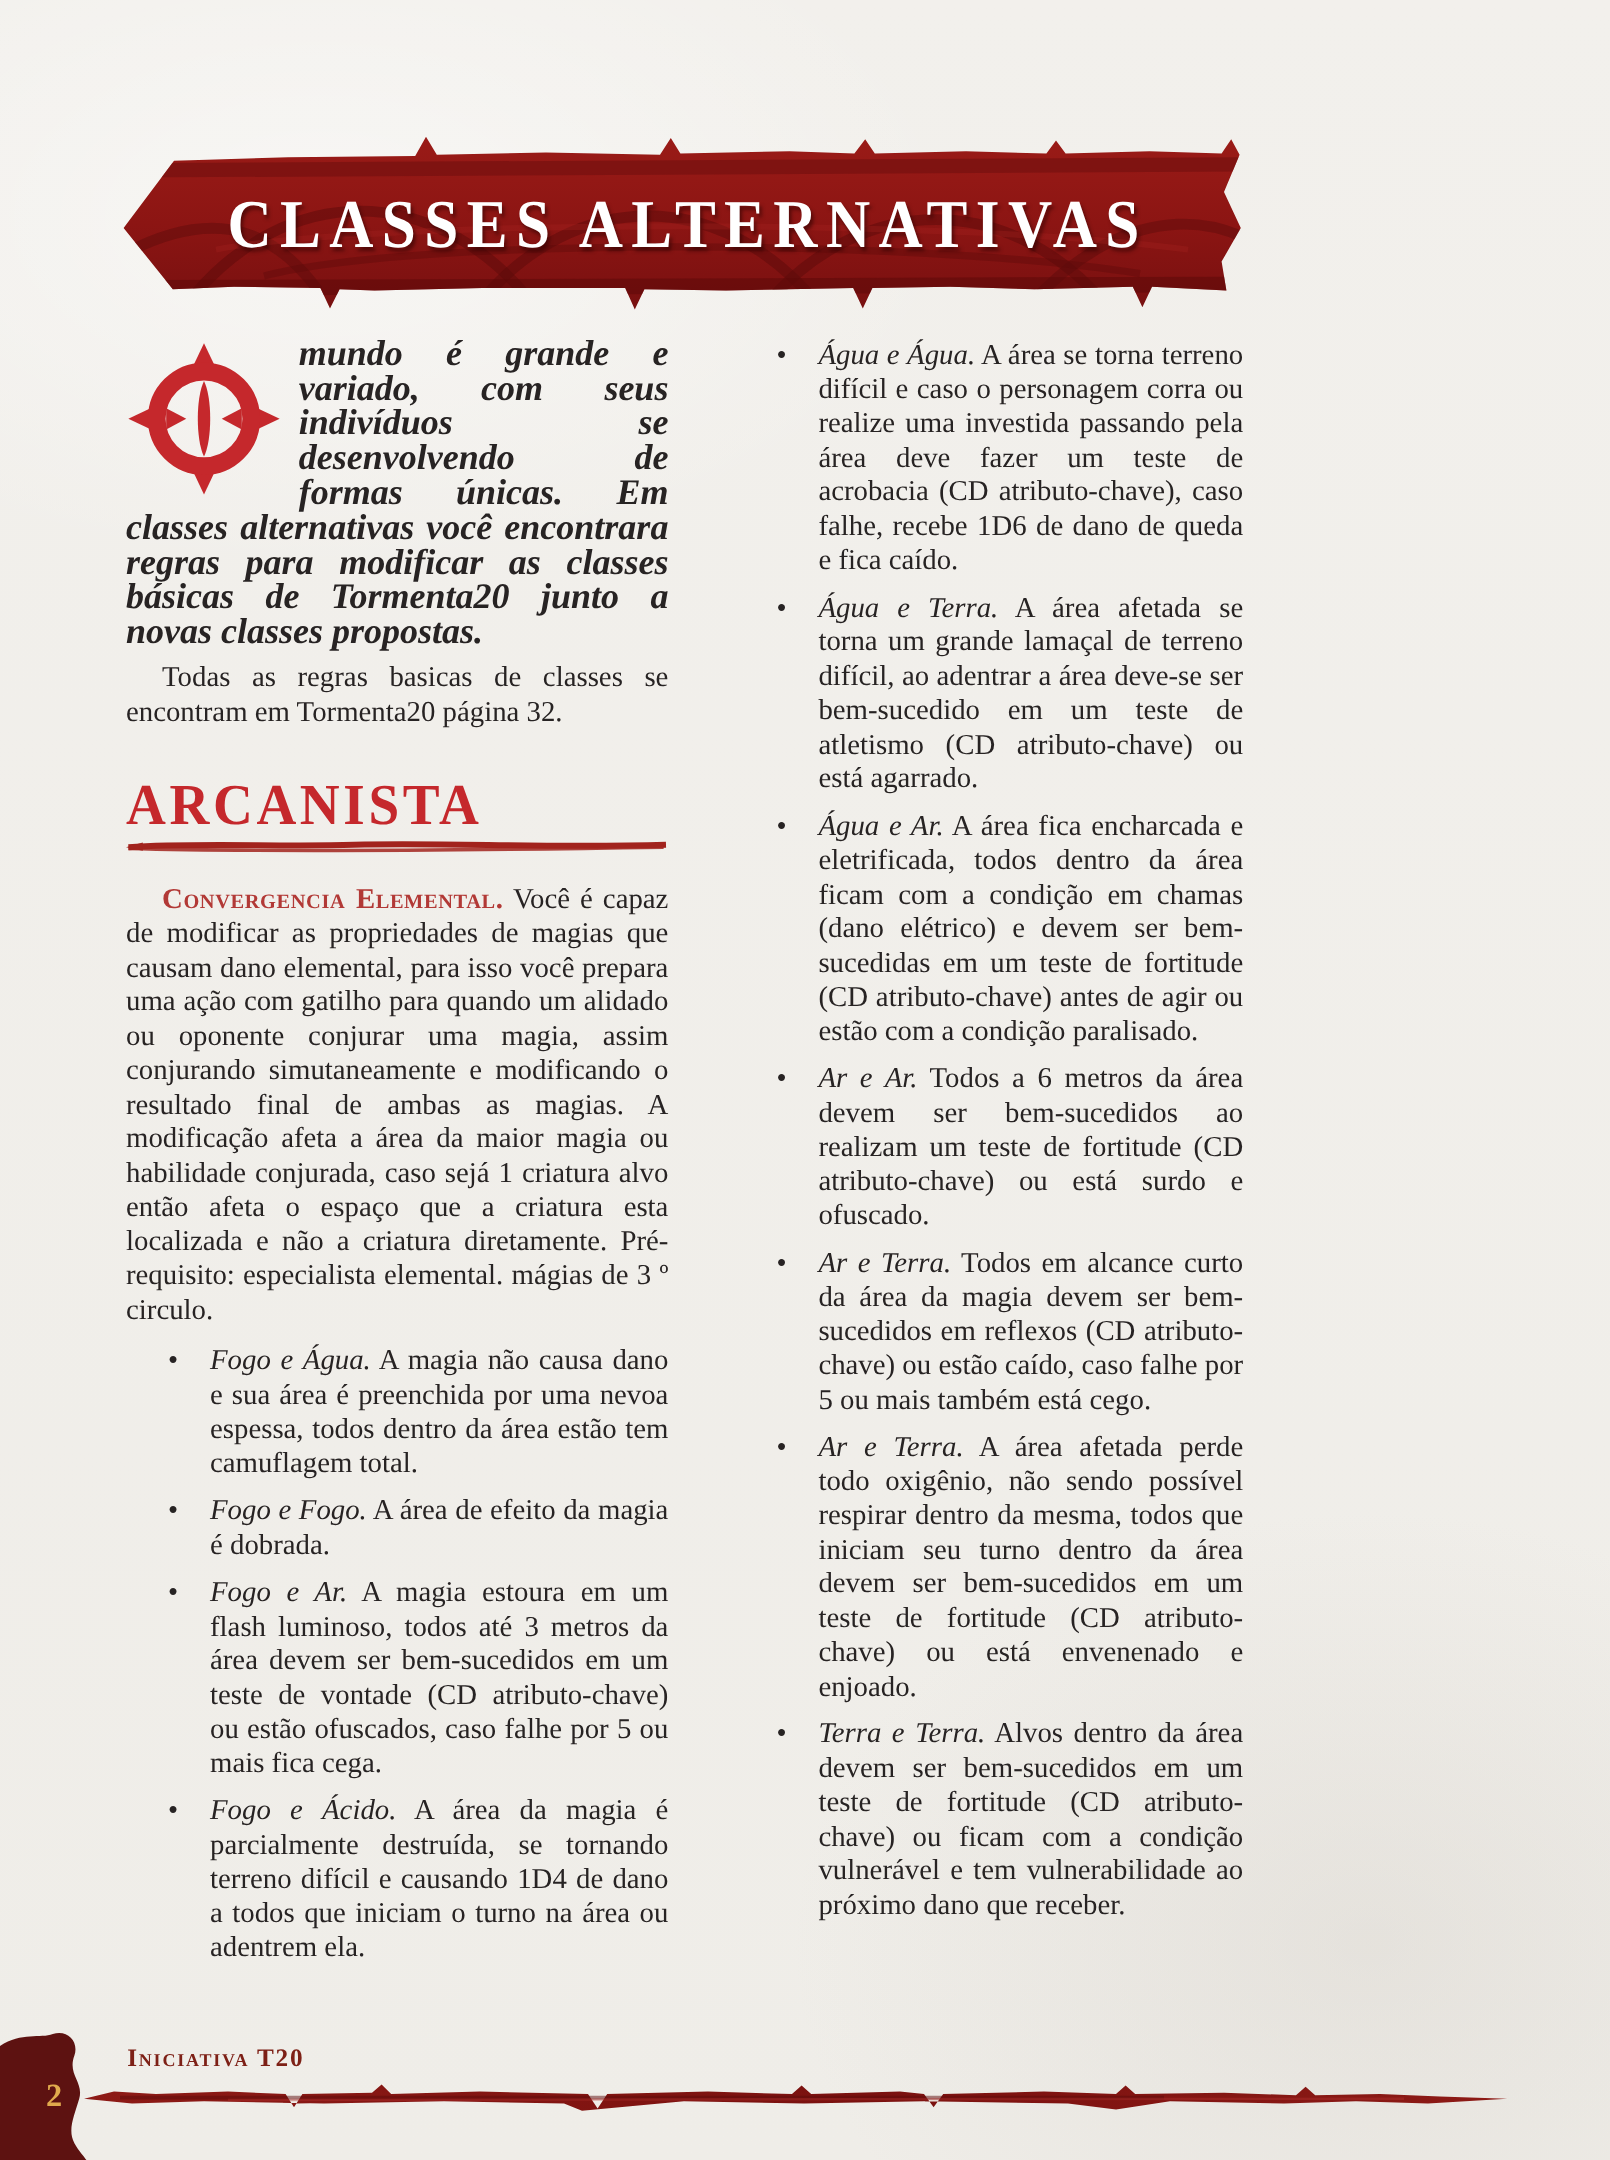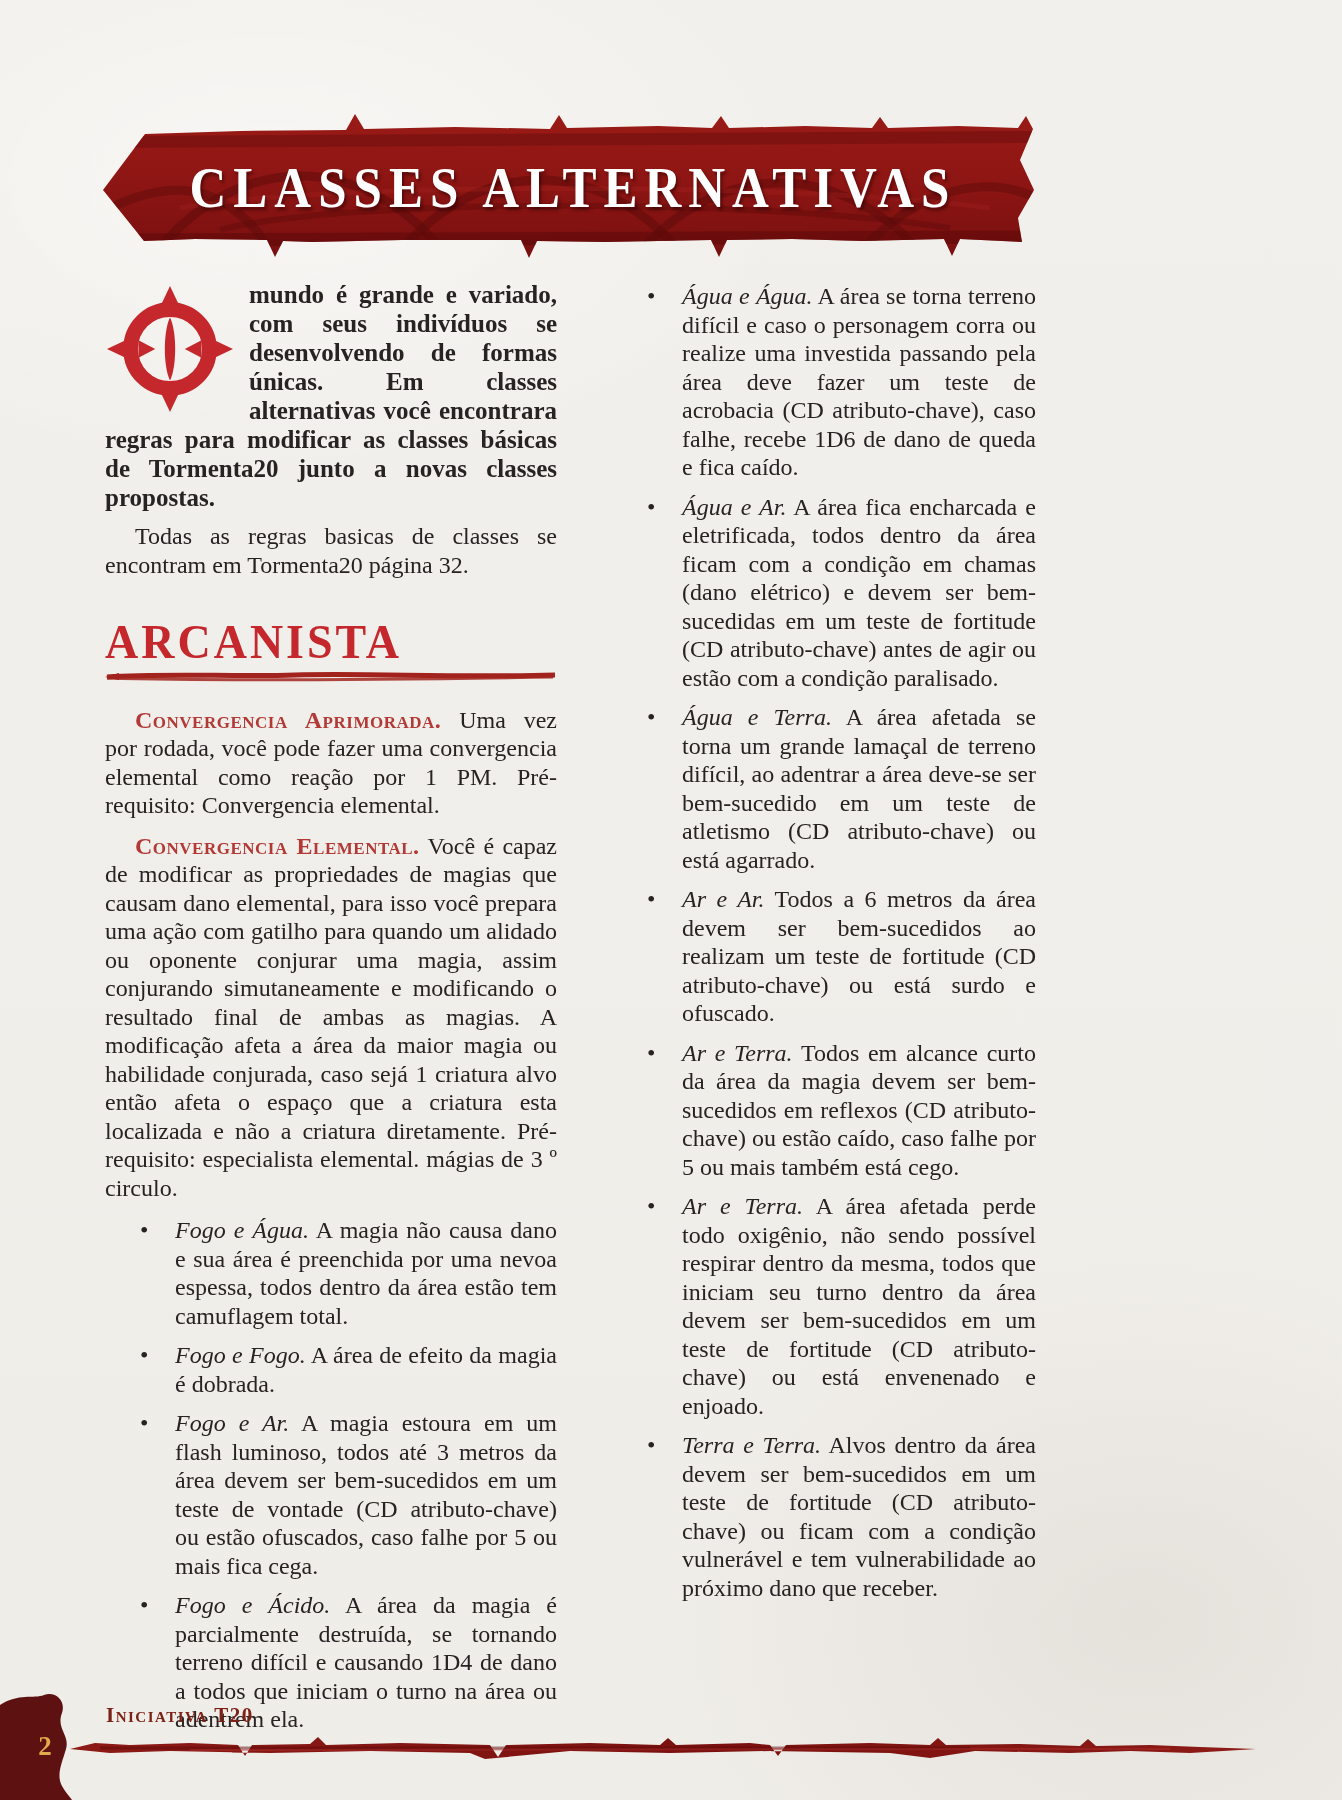--- a/index.html
+++ b/index.html
@@ -29,21 +29,21 @@
 
   
   .col { position:absolute; top:280px; font-size:24px; line-height:28.5px; text-align:justify; }
   .col-left  { left:105px; width:452px; }
   .col-right { left:612px; width:424px; top:282px; }
 
   p { margin-bottom:10px; }
   .indent { text-indent:30px; }
 
   .dropcap-eye { float:left; width:130px; height:130px; margin:4px 14px 2px 0; }
-  .lead-bold { font-weight:700; font-size:25px; line-height:29px; }
+  .lead-bold { font-weight:700; font-size:30px; line-height:29px;font-style:italic; }
 
   .section-heading {
     margin-top:40px; color:#c5282c; font-size:46px; line-height:48px;
     font-weight:700; letter-spacing:3px; transform:scaleY(1.05);
     transform-origin:left bottom; font-variant:small-caps; text-transform:uppercase;
   }
   .heading-rule { width:452px; height:14px; margin:2px 0 16px; }
 
   .power { margin-bottom:12px; }
   .power-name { font-variant:small-caps; font-weight:700; color:#b23936; letter-spacing:.5px; }
@@ -118,24 +118,20 @@
 
     <h2 class="section-heading">Arcanista</h2>
     <svg class="heading-rule" viewBox="0 0 452 14" aria-hidden="true">
       <path d="M2,8 C60,4 130,8 190,6 C270,4 350,9 450,6" stroke="#a2231d" stroke-width="5" fill="none"></path>
       <path d="M2,9 C110,12 320,10 448,8" stroke="#a2231d" stroke-width="3" fill="none" opacity="0.85"></path>
       <polygon points="0,8 14,4 14,11" fill="#a2231d"></polygon>
     </svg>
 
 
     <p class="indent power">
-      <span class="power-name">Convergencia Aprimorada.</span>
-      <span>Uma vez por rodada, você pode fazer uma convergencia elemental como reação por 1 PM. Pré-requisito: Convergencia elemental.</span>
-    </p>
-    <p class="indent power">
       <span class="power-name">Convergencia Elemental.</span>
       <span>Você é capaz de modificar as propriedades de magias que causam dano elemental, para isso você prepara uma ação com gatilho para quando um alidado ou oponente conjurar uma magia, assim conjurando simutaneamente e modificando o resultado final de ambas as magias. A modificação afeta a área da maior magia ou habilidade conjurada, caso sejá 1 criatura alvo então afeta o espaço que a criatura esta localizada e não a criatura diretamente. Pré-requisito: especialista elemental. mágias de 3 º circulo.</span>
     </p>
 
     <ul class="combo-list">
 
         <li class="combo-item">
           <span class="combo-name">Fogo e Água.</span>
           <span class="combo-text">A magia não causa dano e sua área é preenchida por uma nevoa espessa, todos dentro da área estão tem camuflagem total.</span>
         </li>
@@ -160,27 +156,27 @@
   <section class="col col-right">
     <ul class="combo-list" style="margin-top:0;">
 
 
         <li class="combo-item">
           <span class="combo-name">Água e Água.</span>
           <span class="combo-text">A área se torna terreno difícil e caso o personagem corra ou realize uma investida passando pela área deve fazer um teste de acrobacia (CD atributo-chave), caso falhe, recebe 1D6 de dano de queda e fica caído.</span>
         </li>
 
         <li class="combo-item">
+          <span class="combo-name">Água e Terra.</span>
+          <span class="combo-text">A área afetada se torna um grande lamaçal de terreno difícil, ao adentrar a área deve-se ser bem-sucedido em um teste de atletismo (CD atributo-chave) ou está agarrado.</span>
+        </li>
+
+        <li class="combo-item">
           <span class="combo-name">Água e Ar.</span>
           <span class="combo-text">A área fica encharcada e eletrificada, todos dentro da área ficam com a condição em chamas (dano elétrico) e devem ser bem-sucedidas em um teste de fortitude (CD atributo-chave) antes de agir ou estão com a condição paralisado.</span>
-        </li>
-
-        <li class="combo-item">
-          <span class="combo-name">Água e Terra.</span>
-          <span class="combo-text">A área afetada se torna um grande lamaçal de terreno difícil, ao adentrar a área deve-se ser bem-sucedido em um teste de atletismo (CD atributo-chave) ou está agarrado.</span>
         </li>
 
 
         <li class="combo-item">
           <span class="combo-name">Ar e Ar.</span>
           <span class="combo-text">Todos a 6 metros da área devem ser bem-sucedidos ao realizam um teste de fortitude (CD atributo-chave) ou está surdo e ofuscado.</span>
         </li>
 
         <li class="combo-item">
           <span class="combo-name">Ar e Terra.</span>

